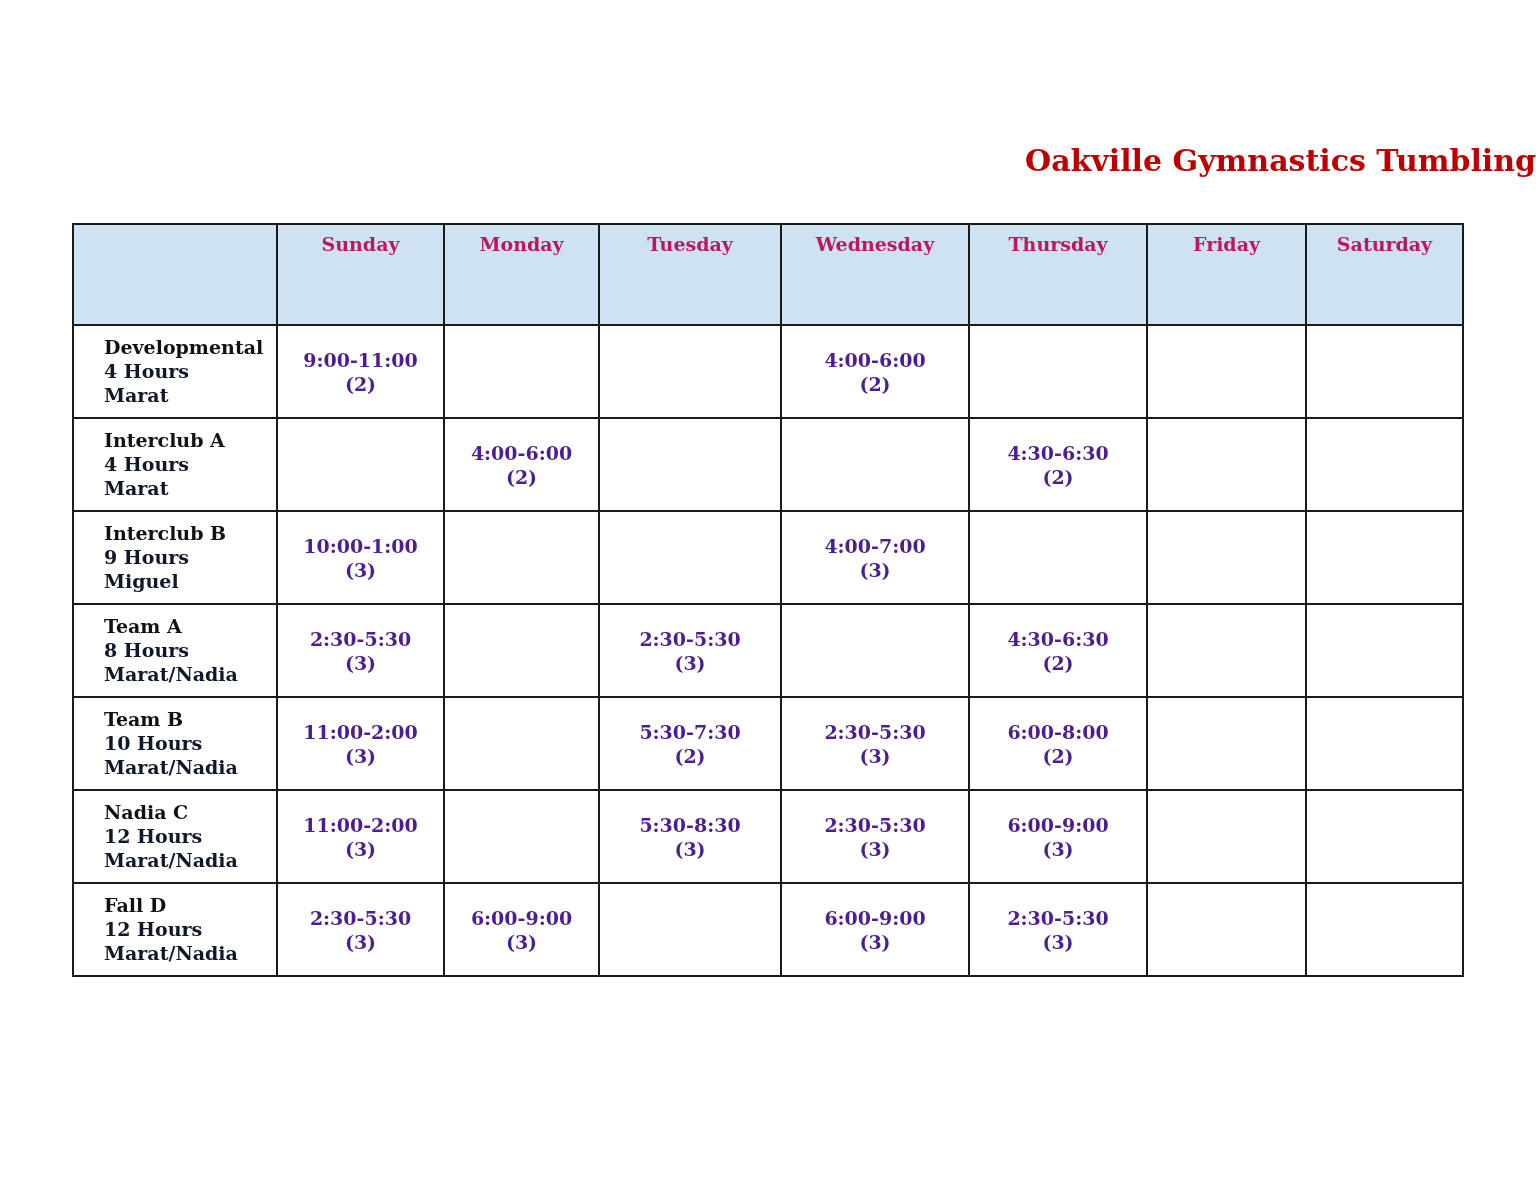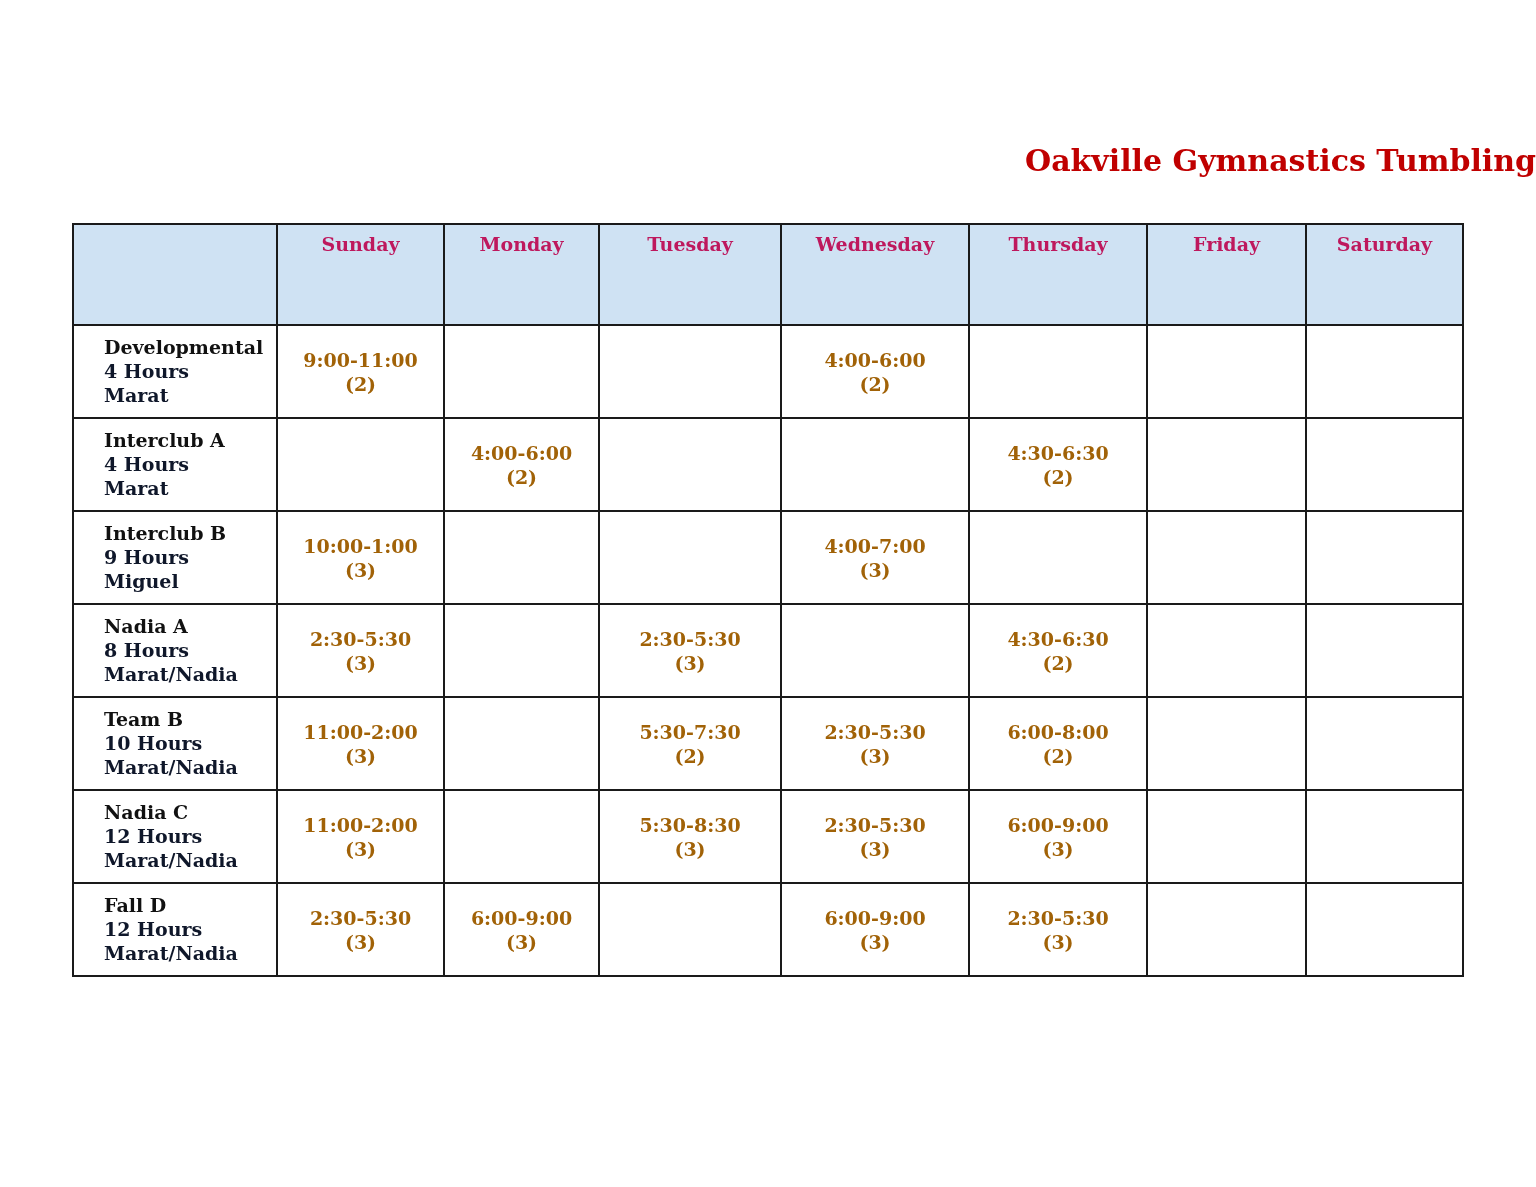--- a/index.html
+++ b/index.html
@@ -11,21 +11,21 @@
   table.sched { position: absolute; left: 72px; top: 223px; border-collapse: collapse;
                 table-layout: fixed; width: 1390px; }
   table.sched td, table.sched th { border: 2px solid #1a1a1a; padding: 0; vertical-align: top; }
   table.sched th { background: #cfe2f3; height: 91px; font-size: 19px; font-weight: bold;
                    text-align: center; padding-top: 8px; color: #be185d; }
   table.sched td { height: 91px; }
   .grp { padding: 9px 0 0 22px; font-size: 19px; font-weight: bold; line-height: 24px; margin-left: 8px; }
   .grp .name { color: #111; }
   .grp .hours, .grp .coach { color: #0f172a; }
   .slot { text-align: center; font-size: 19px; font-weight: bold; line-height: 24px;
-          padding-top: 22px; color: #a16207; }
+          padding-top: 22px; color: #4c1d95; }
 </style>
 </head>
 <body>
 
 <div class="title-block">
   <div>Oakville Gymnastics Tumbling</div>
 </div>
 
 <table class="sched">
   <colgroup>
@@ -200,21 +200,21 @@
         <td>
           <div class="slot">
             <div></div>
             <div></div>
           </div>
         </td>
       </tr>
       <tr>
         <td>
           <div class="grp">
-            <div class="name">Nadia A</div>
+            <div class="name">Team A</div>
             <div class="hours">8 Hours</div>
             <div class="coach">Marat/Nadia</div>
           </div>
         </td>
         <td>
           <div class="slot">
             <div>2:30-5:30</div>
             <div>(3)</div>
           </div>
         </td>

